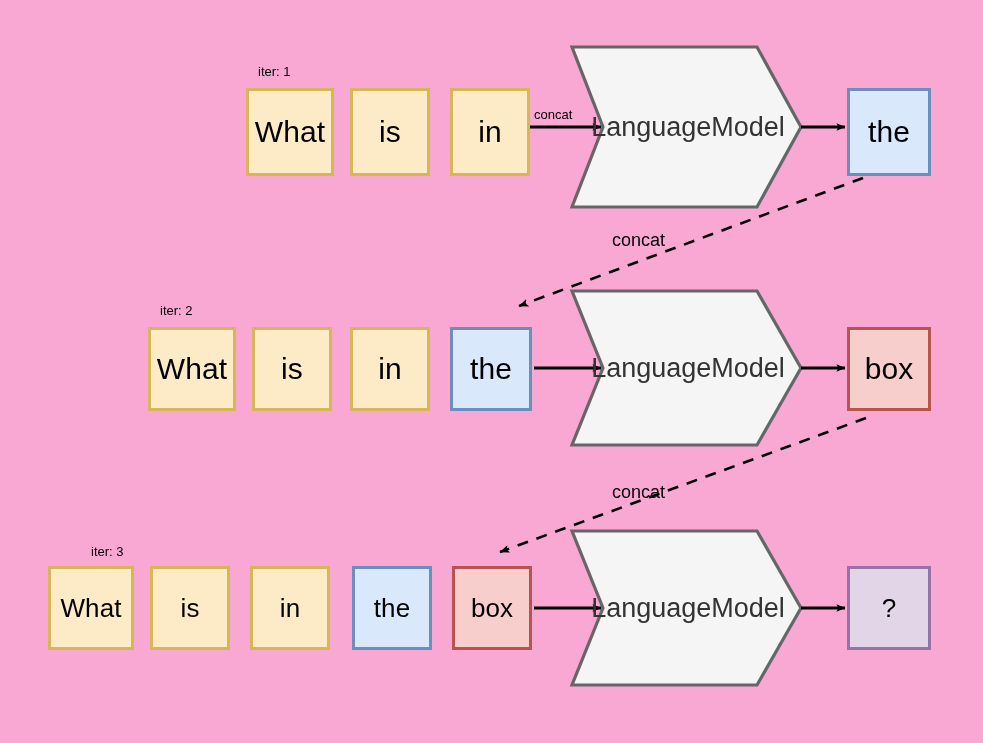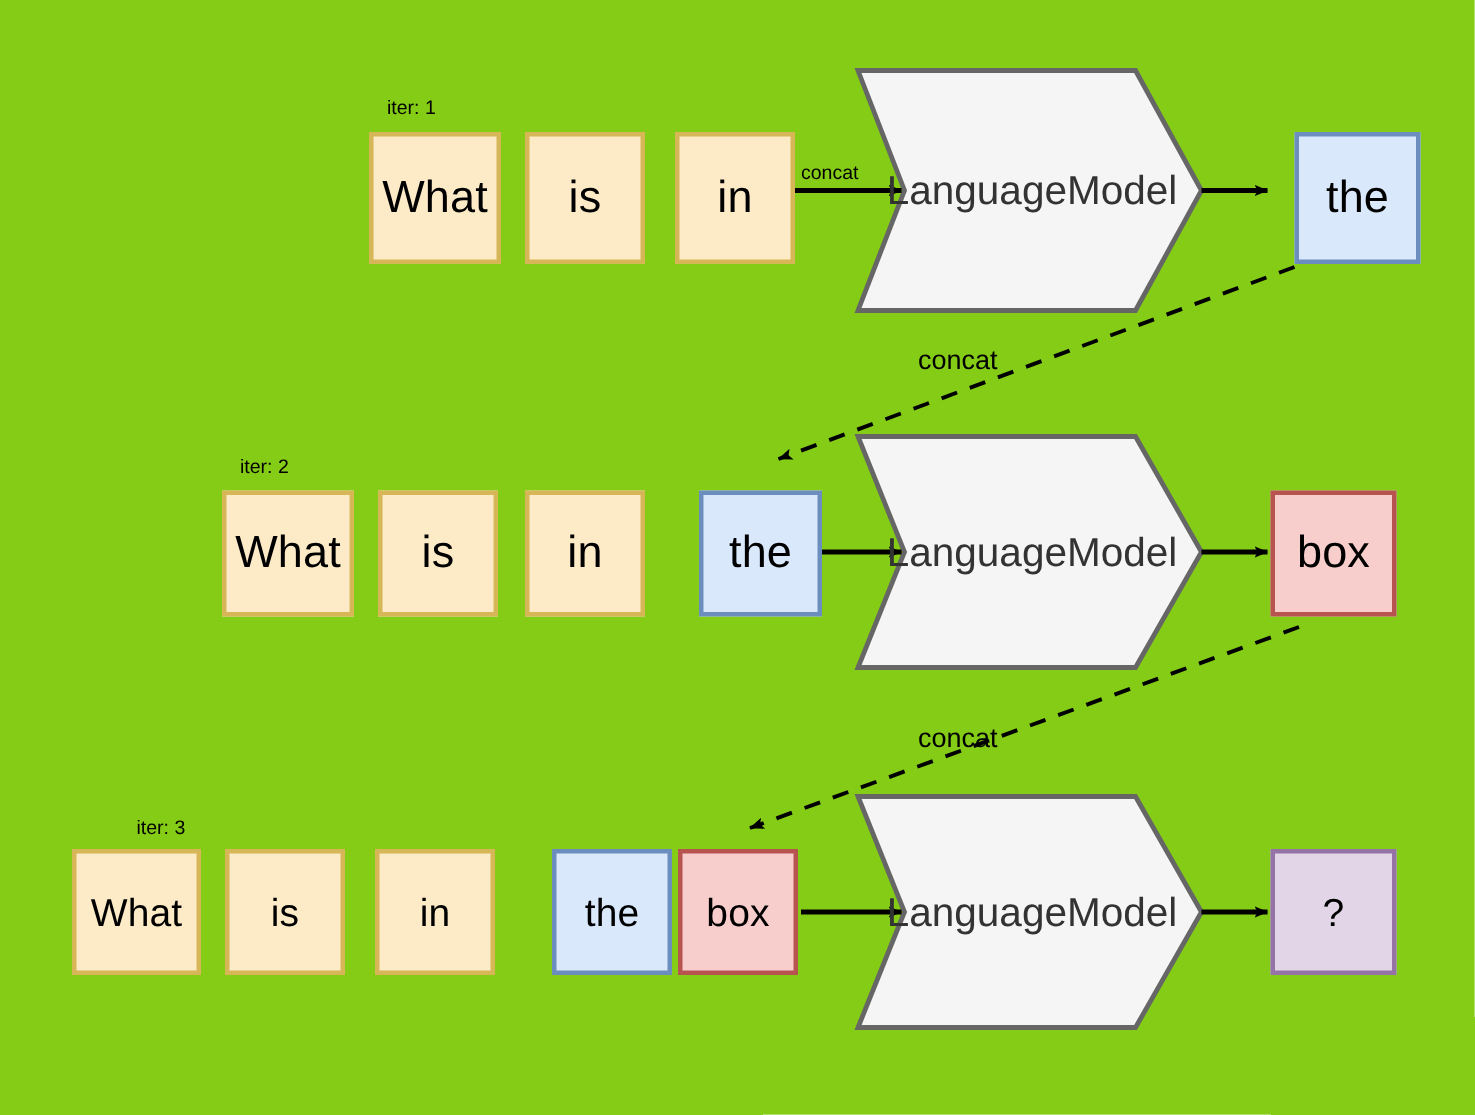--- a/index.html
+++ b/index.html
@@ -12,21 +12,21 @@
     width: 983px;
     height: 743px;
     font-family: "Liberation Sans", sans-serif;
     color: #000000;
     overflow: hidden;
   }
   #canvas {
     position: relative;
     width: 983px;
     height: 743px;
-    background: #84cc16;
+    background: #f9a8d4;
   }
   
   .token-box {
     position: absolute;
     box-sizing: border-box;
     border-width: 3px;
     border-style: solid;
     display: flex;
     align-items: center;
     justify-content: center;
@@ -34,21 +34,21 @@
     line-height: 1;
     letter-spacing: 0.1px;
     color: #000000;
     white-space: nowrap;
   }
   .token-box.small {
     font-size: 26px;
     border-width: 3px;
   }
   .tok-yellow { background: #FDEBC8; border-color: #D6B656; }
-  .tok-blue   { background: #DAE8FC; border-color: #6C8EBF; margin-left: 16px; }
+  .tok-blue   { background: #DAE8FC; border-color: #6C8EBF; }
   .tok-red    { background: #F8CECC; border-color: #B85450; }
   .tok-purple { background: #E1D5E7; border-color: #9673A6; }
   .lm-label {
     position: absolute;
     display: flex;
     flex-direction: row;
     align-items: center;
     justify-content: center;
     font-size: 27px;
     line-height: 1.22;

